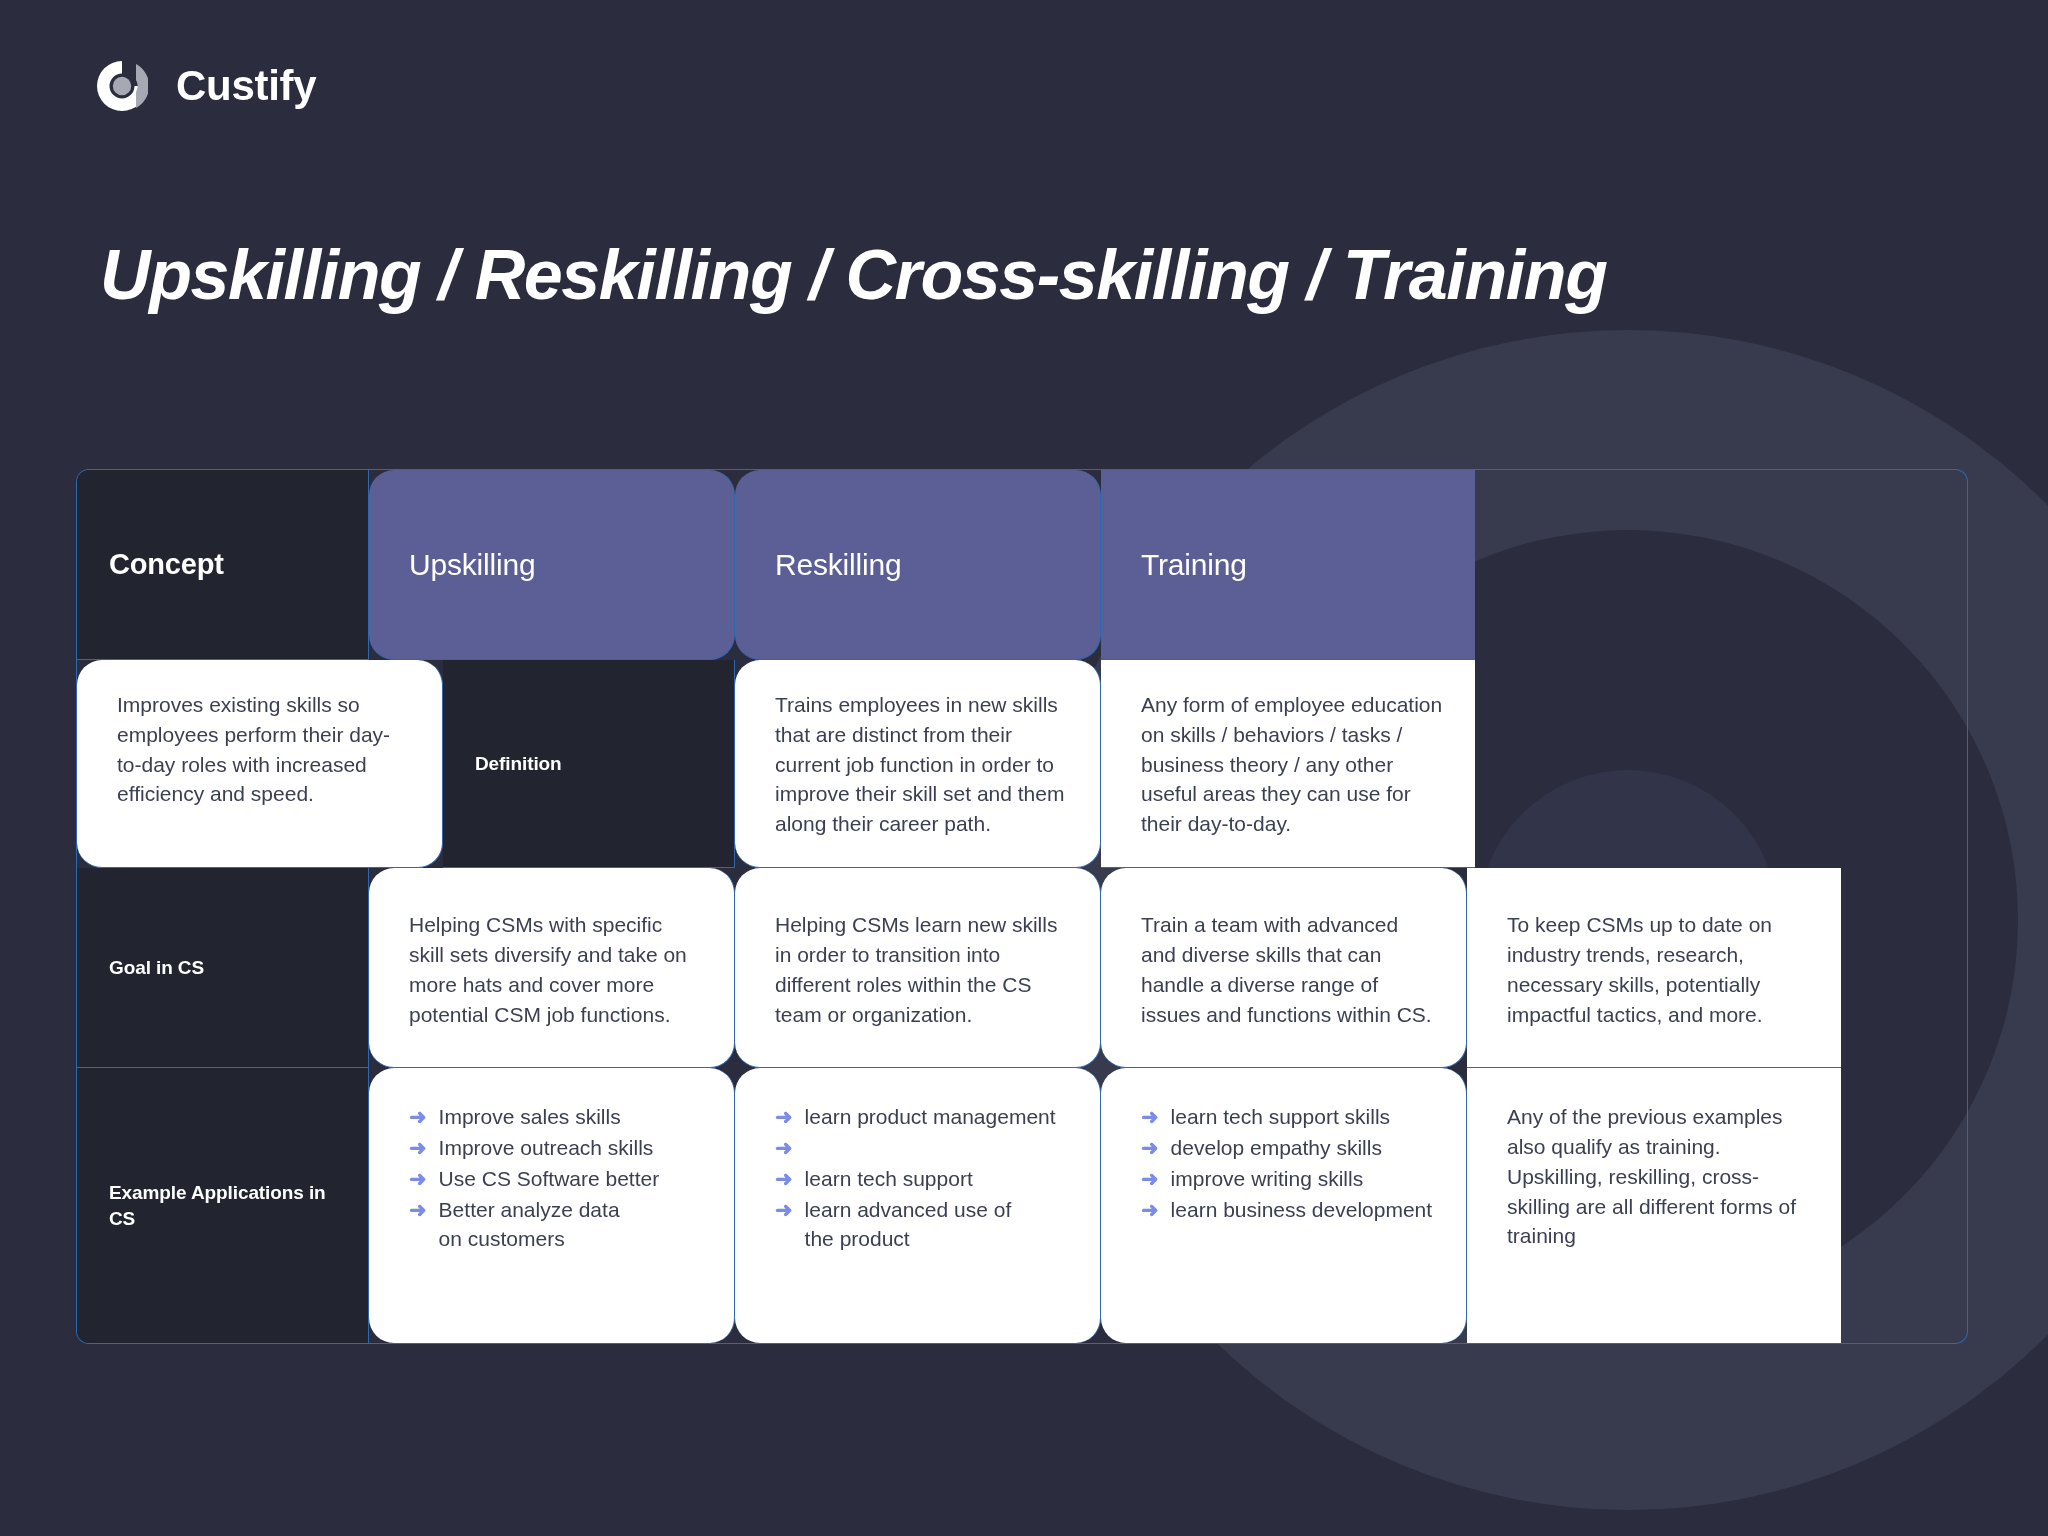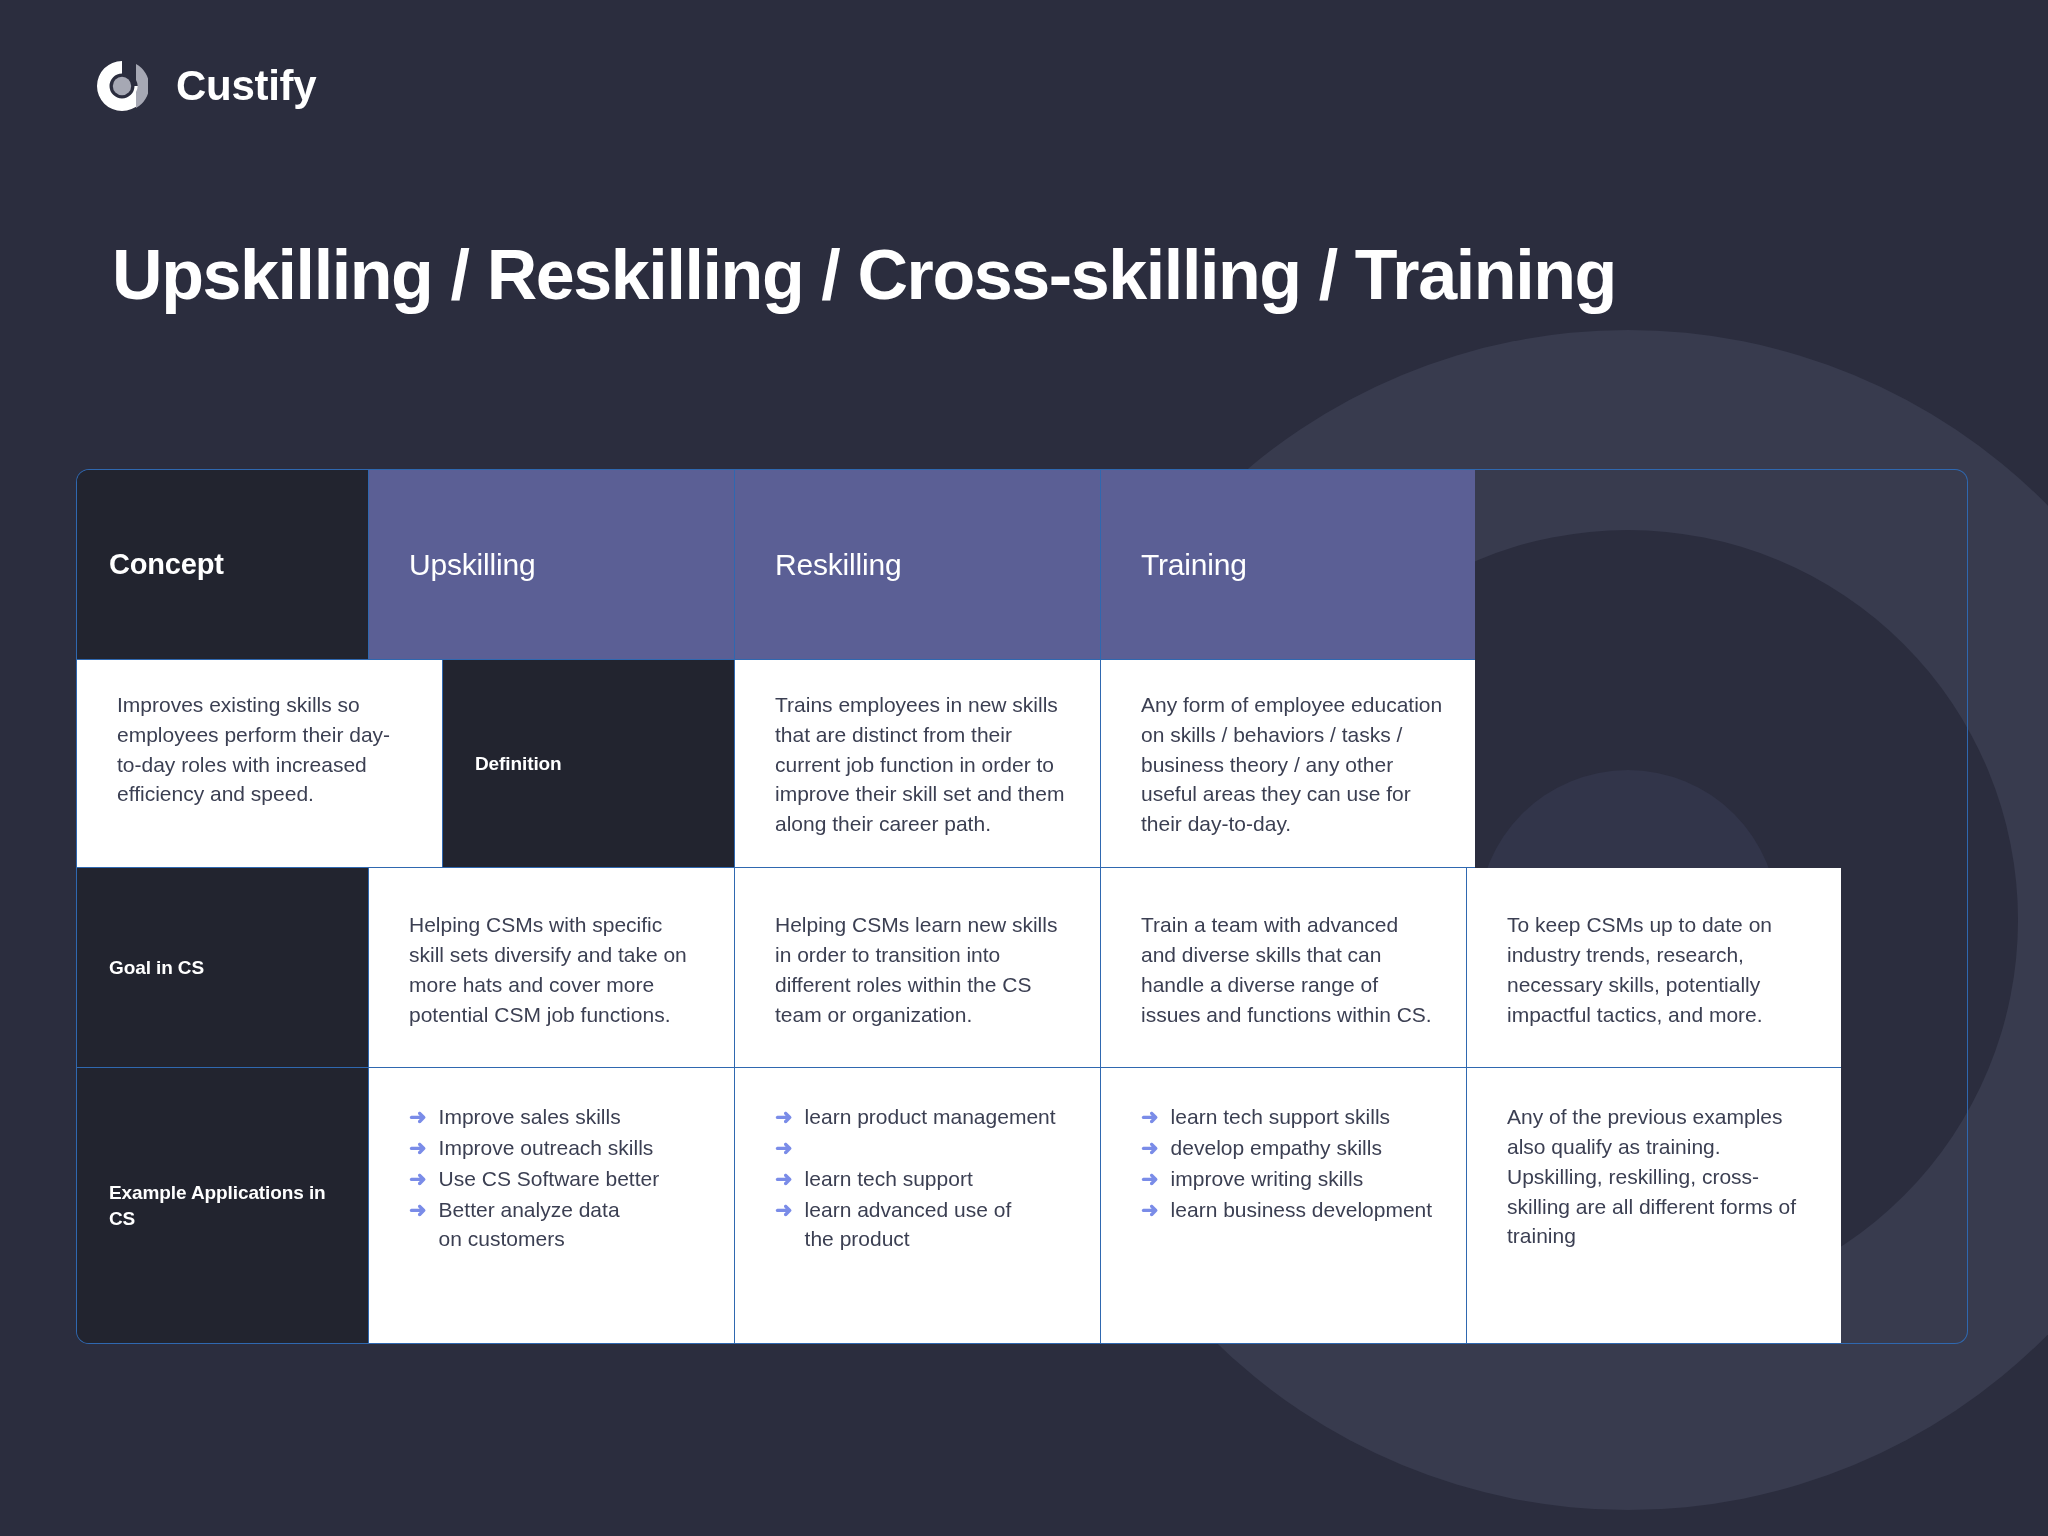--- a/index.html
+++ b/index.html
@@ -70,28 +70,29 @@
     color: #ffffff;
     font-size: 42px;
     font-weight: bold;
     letter-spacing: -0.3px;
     line-height: 1;
   }
 
   
   #page-title {
     position: absolute;
-    left: 112px;
+    left: 100px;
     top: 235px;
     color: #ffffff;
     font-size: 70px;
     font-weight: bold;
     letter-spacing: -1.4px;
     white-space: nowrap;
     z-index: 5;
+    font-style: italic;
   }
 
   
   #comparison-table {
     position: absolute;
     left: 77px;
     top: 470px;
     width: 1890px;
     z-index: 5;
     border-radius: 12px;
@@ -106,21 +107,21 @@
   .tcell {
     border-right: 1px solid #2f68b0;
     border-bottom: 1px solid #2f68b0;
     padding: 0;
   }
   .tcell:last-child { border-right: none; }
   .trow:last-child .tcell { border-bottom: none; }
 
   
   .col-label  { width: 292px; flex: 0 0 292px; }
-  .col-data   { width: 366px; flex: 0 0 366px; }
+  .col-data   { width: 366px; flex: 0 0 366px; border-radius: 25px; }
   .col-data-last { width: 374px; flex: 0 0 374px; }
 
   
   .header-row .tcell { height: 190px; display: flex; align-items: center; }
   .header-label-cell {
     background: #22242f;
     padding-left: 32px;
   }
   .header-data-cell {
     background: #5b5f95;

